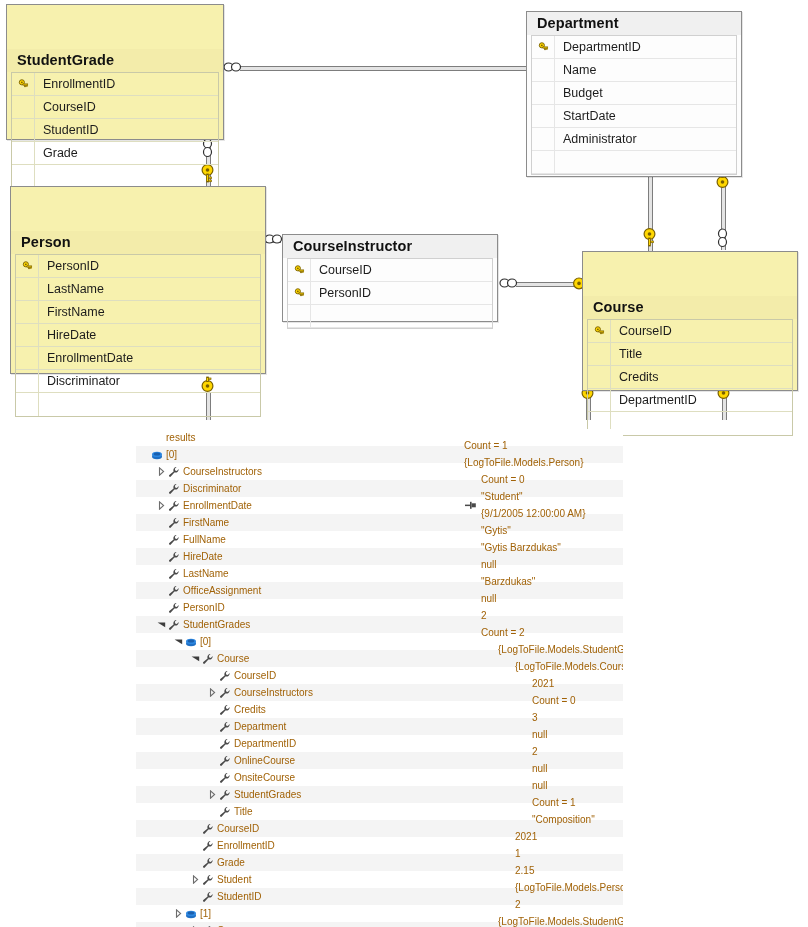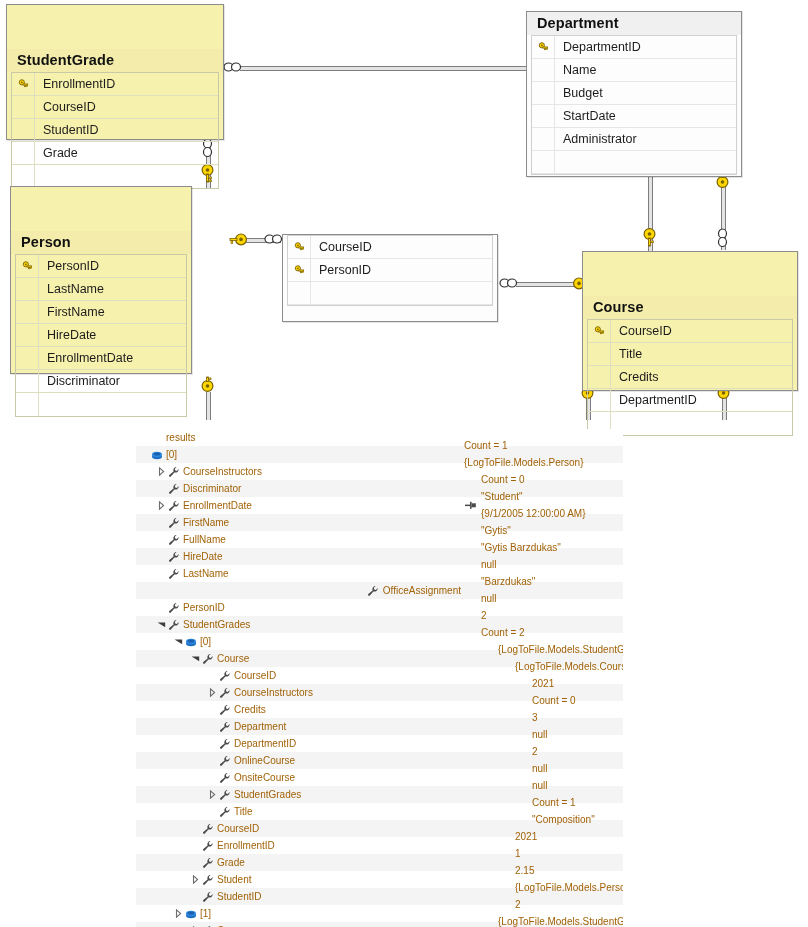--- a/index.html
+++ b/index.html
@@ -218,21 +218,21 @@
           <div class="keycell"></div>
           <div class="fname">Administrator</div>
         </div>
         <div class="field blank">
           <div class="keycell"></div>
           <div class="fname">&nbsp;</div>
         </div>
       </div>
   </div>
 
-  <div class="entity yellow" id="ent-person" style="left:10px;top:186px;width:182px;height:188px;">
+  <div class="entity yellow" id="ent-person" style="left:10px;top:186px;width:256px;height:188px;">
     <div class="ent-title">Person</div>
     <div class="ent-body">
         <div class="field">
           <div class="keycell">
             <svg class="keyicon" viewBox="0 0 12 12">
               <circle cx="4.2" cy="3.6" r="2.8" fill="#ffd700" stroke="#7a6000" stroke-width="1"></circle>
               <circle cx="4.2" cy="3.6" r="0.95" fill="#7a6000"></circle>
               <rect x="5.4" y="5.3" width="5.2" height="1.5" fill="#ffd700" stroke="#7a6000" stroke-width=".7"></rect>
               <rect x="7.2" y="6.6" width="1.3" height="1.9" fill="#ffd700" stroke="#7a6000" stroke-width=".6"></rect>
               <rect x="9.2" y="6.6" width="1.3" height="1.6" fill="#ffd700" stroke="#7a6000" stroke-width=".6"></rect>
@@ -261,20 +261,21 @@
           <div class="fname">Discriminator</div>
         </div>
         <div class="field blank">
           <div class="keycell"></div>
           <div class="fname">&nbsp;</div>
         </div>
       </div>
   </div>
 
   <div class="entity plain" id="ent-courseinstructor" style="left:282px;top:234px;width:216px;height:88px;">
+    <div class="ent-title">CourseInstructor</div>
     <div class="ent-body">
         <div class="field">
           <div class="keycell">
             <svg class="keyicon" viewBox="0 0 12 12">
               <circle cx="4.2" cy="3.6" r="2.8" fill="#ffd700" stroke="#7a6000" stroke-width="1"></circle>
               <circle cx="4.2" cy="3.6" r="0.95" fill="#7a6000"></circle>
               <rect x="5.4" y="5.3" width="5.2" height="1.5" fill="#ffd700" stroke="#7a6000" stroke-width=".7"></rect>
               <rect x="7.2" y="6.6" width="1.3" height="1.9" fill="#ffd700" stroke="#7a6000" stroke-width=".6"></rect>
               <rect x="9.2" y="6.6" width="1.3" height="1.6" fill="#ffd700" stroke="#7a6000" stroke-width=".6"></rect>
             </svg>
@@ -459,21 +460,21 @@
           <svg width="12" height="12" viewBox="0 0 12 12">
             <path d="M8.6 1.0 a3.2 3.2 0 0 0 -3.0 4.5 L1.3 9.0 a1.1 1.1 0 0 0 1.5 1.6 l3.6 -4.2 a3.2 3.2 0 0 0 4.3 -3.3 l-1.9 1.8 -1.6 -0.5 -0.4 -1.6 z" fill="#4a4a4a"></path>
           </svg>
         </div>
         <span class="dlabel">LastName</span>
       </div>
       <div class="pinslot"></div>
       <div class="dval">"Barzdukas"</div>
     </div>
     <div class="drow alt">
-      <div class="dname" style="padding-left:20px;justify-content:flex-end;">
+      <div class="dname" style="padding-left:20px;">
         <div class="twisty"></div>
         <div class="ico">
           <svg width="12" height="12" viewBox="0 0 12 12">
             <path d="M8.6 1.0 a3.2 3.2 0 0 0 -3.0 4.5 L1.3 9.0 a1.1 1.1 0 0 0 1.5 1.6 l3.6 -4.2 a3.2 3.2 0 0 0 4.3 -3.3 l-1.9 1.8 -1.6 -0.5 -0.4 -1.6 z" fill="#4a4a4a"></path>
           </svg>
         </div>
         <span class="dlabel">OfficeAssignment</span>
       </div>
       <div class="pinslot"></div>
       <div class="dval">null</div>

